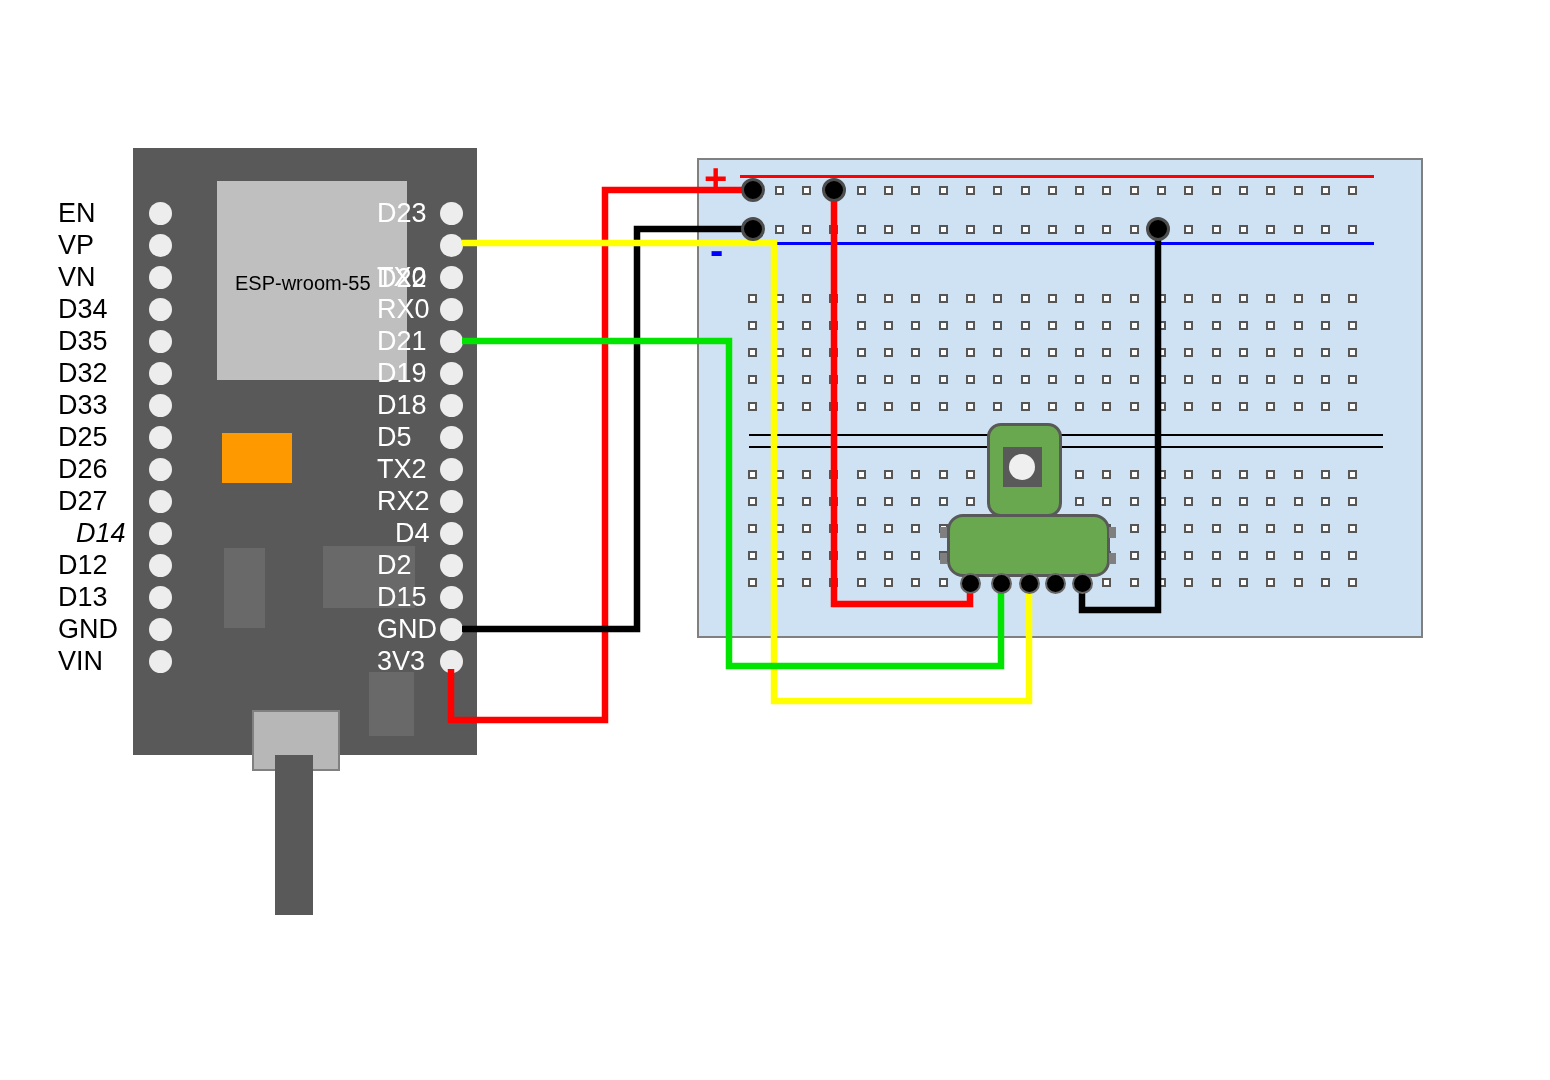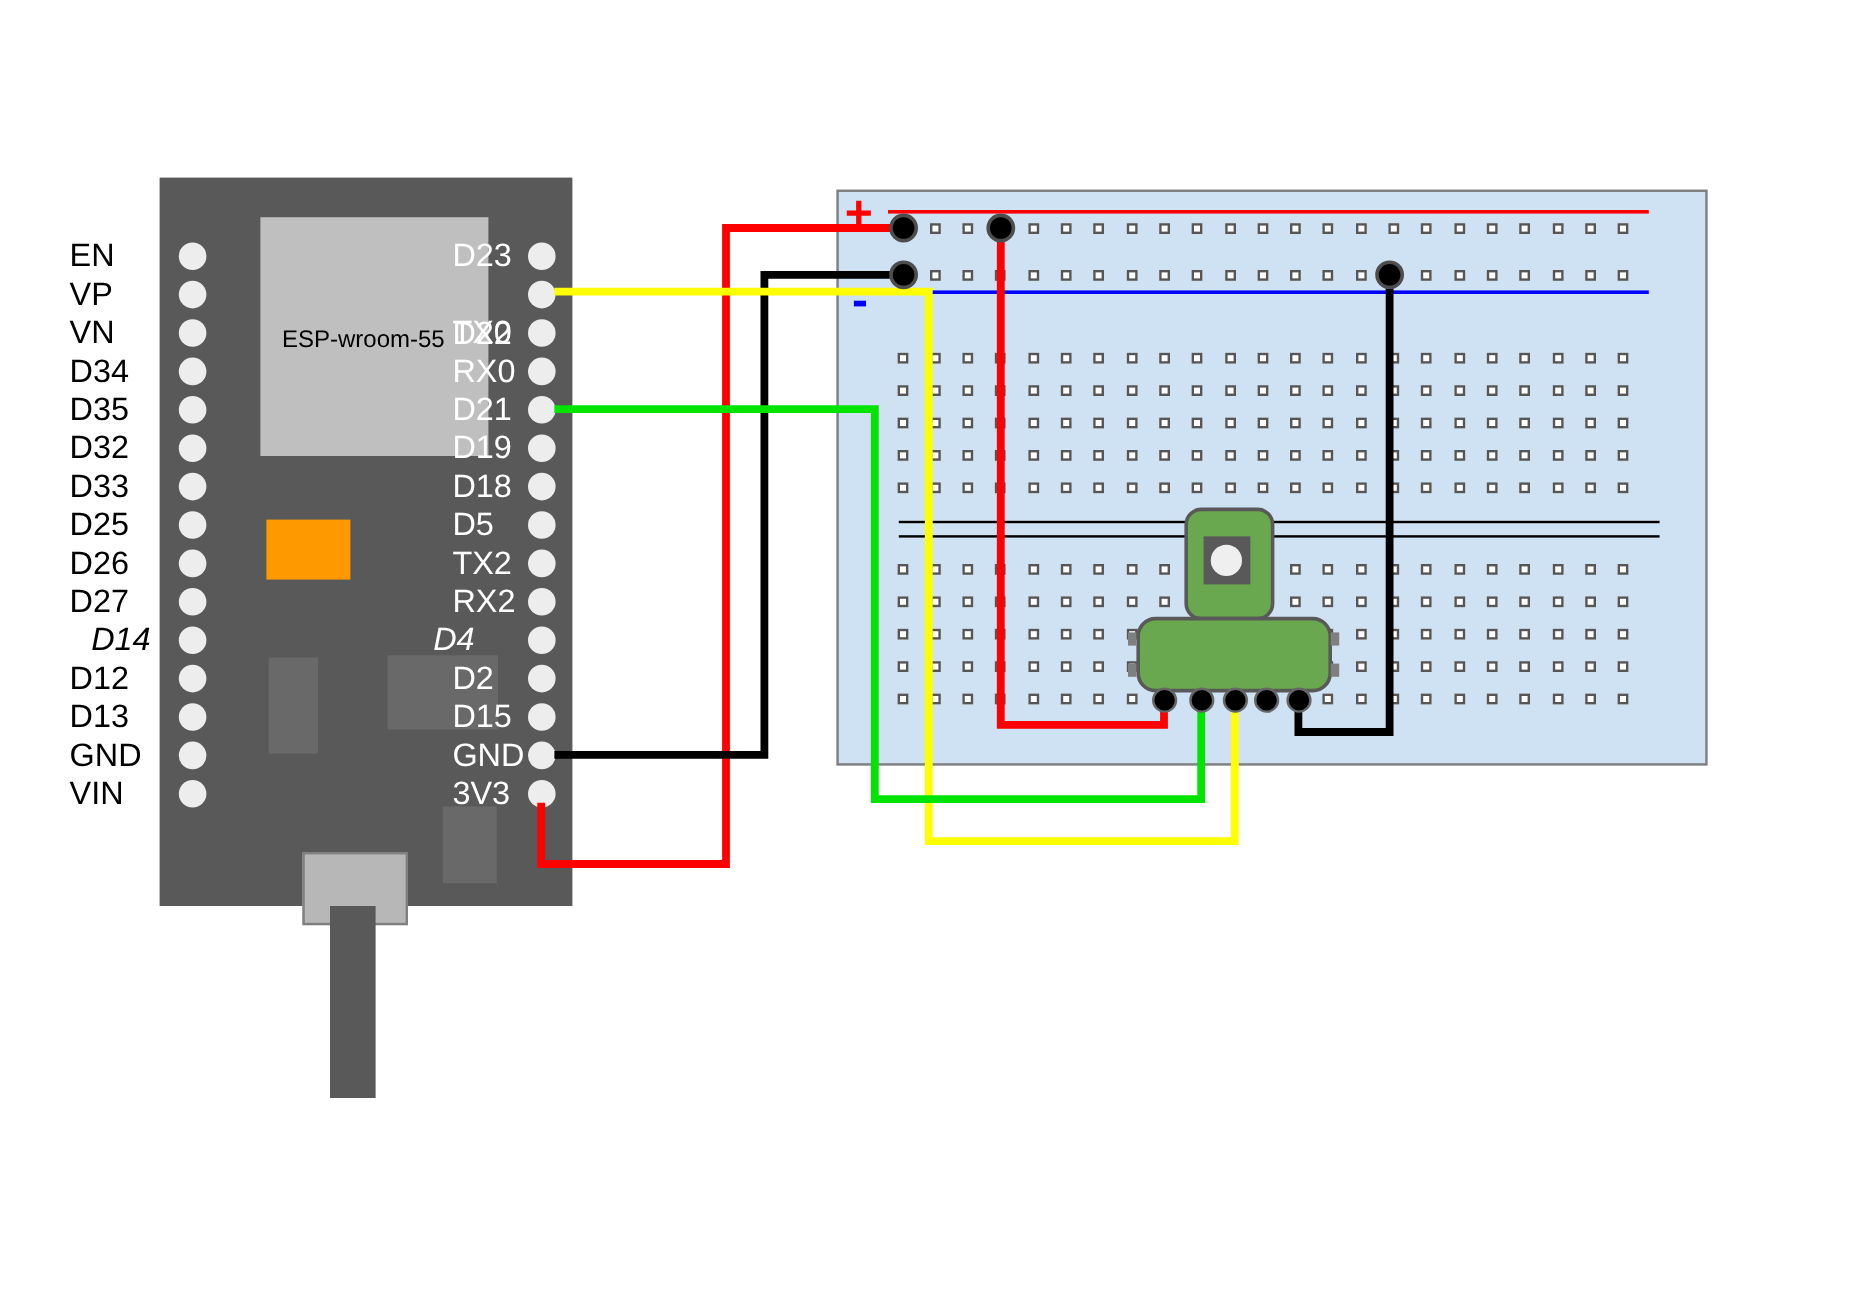--- a/index.html
+++ b/index.html
@@ -380,21 +380,21 @@
       <div class="pin-label right" style="position: absolute; left: 377px; top: 357px;">D19</div>
       <div class="pin-circle" style="position: absolute; left: 440px; top: 394px;"></div>
       <div class="pin-label right" style="position: absolute; left: 377px; top: 389px;">D18</div>
       <div class="pin-circle" style="position: absolute; left: 440px; top: 426px;"></div>
       <div class="pin-label right" style="position: absolute; left: 377px; top: 421px;">D5</div>
       <div class="pin-circle" style="position: absolute; left: 440px; top: 458px;"></div>
       <div class="pin-label right" style="position: absolute; left: 377px; top: 453px;">TX2</div>
       <div class="pin-circle" style="position: absolute; left: 440px; top: 490px;"></div>
       <div class="pin-label right" style="position: absolute; left: 377px; top: 485px;">RX2</div>
       <div class="pin-circle" style="position: absolute; left: 440px; top: 522px;"></div>
-      <div class="pin-label right" style="position: absolute; left: 361px; top: 517px; font-style: italic;">D4</div>
+      <div class="pin-label right" style="position: absolute; left: 395px; top: 517px;">D4</div>
       <div class="pin-circle" style="position: absolute; left: 440px; top: 554px;"></div>
       <div class="pin-label right" style="position: absolute; left: 377px; top: 549px;">D2</div>
       <div class="pin-circle" style="position: absolute; left: 440px; top: 586px;"></div>
       <div class="pin-label right" style="position: absolute; left: 377px; top: 581px;">D15</div>
       <div class="pin-circle" style="position: absolute; left: 440px; top: 618px;"></div>
       <div class="pin-label right" style="position: absolute; left: 377px; top: 613px;">GND</div>
       <div class="pin-circle" style="position: absolute; left: 440px; top: 650px;"></div>
       <div class="pin-label right" style="position: absolute; left: 377px; top: 645px;">3V3</div>
     </div>
 

